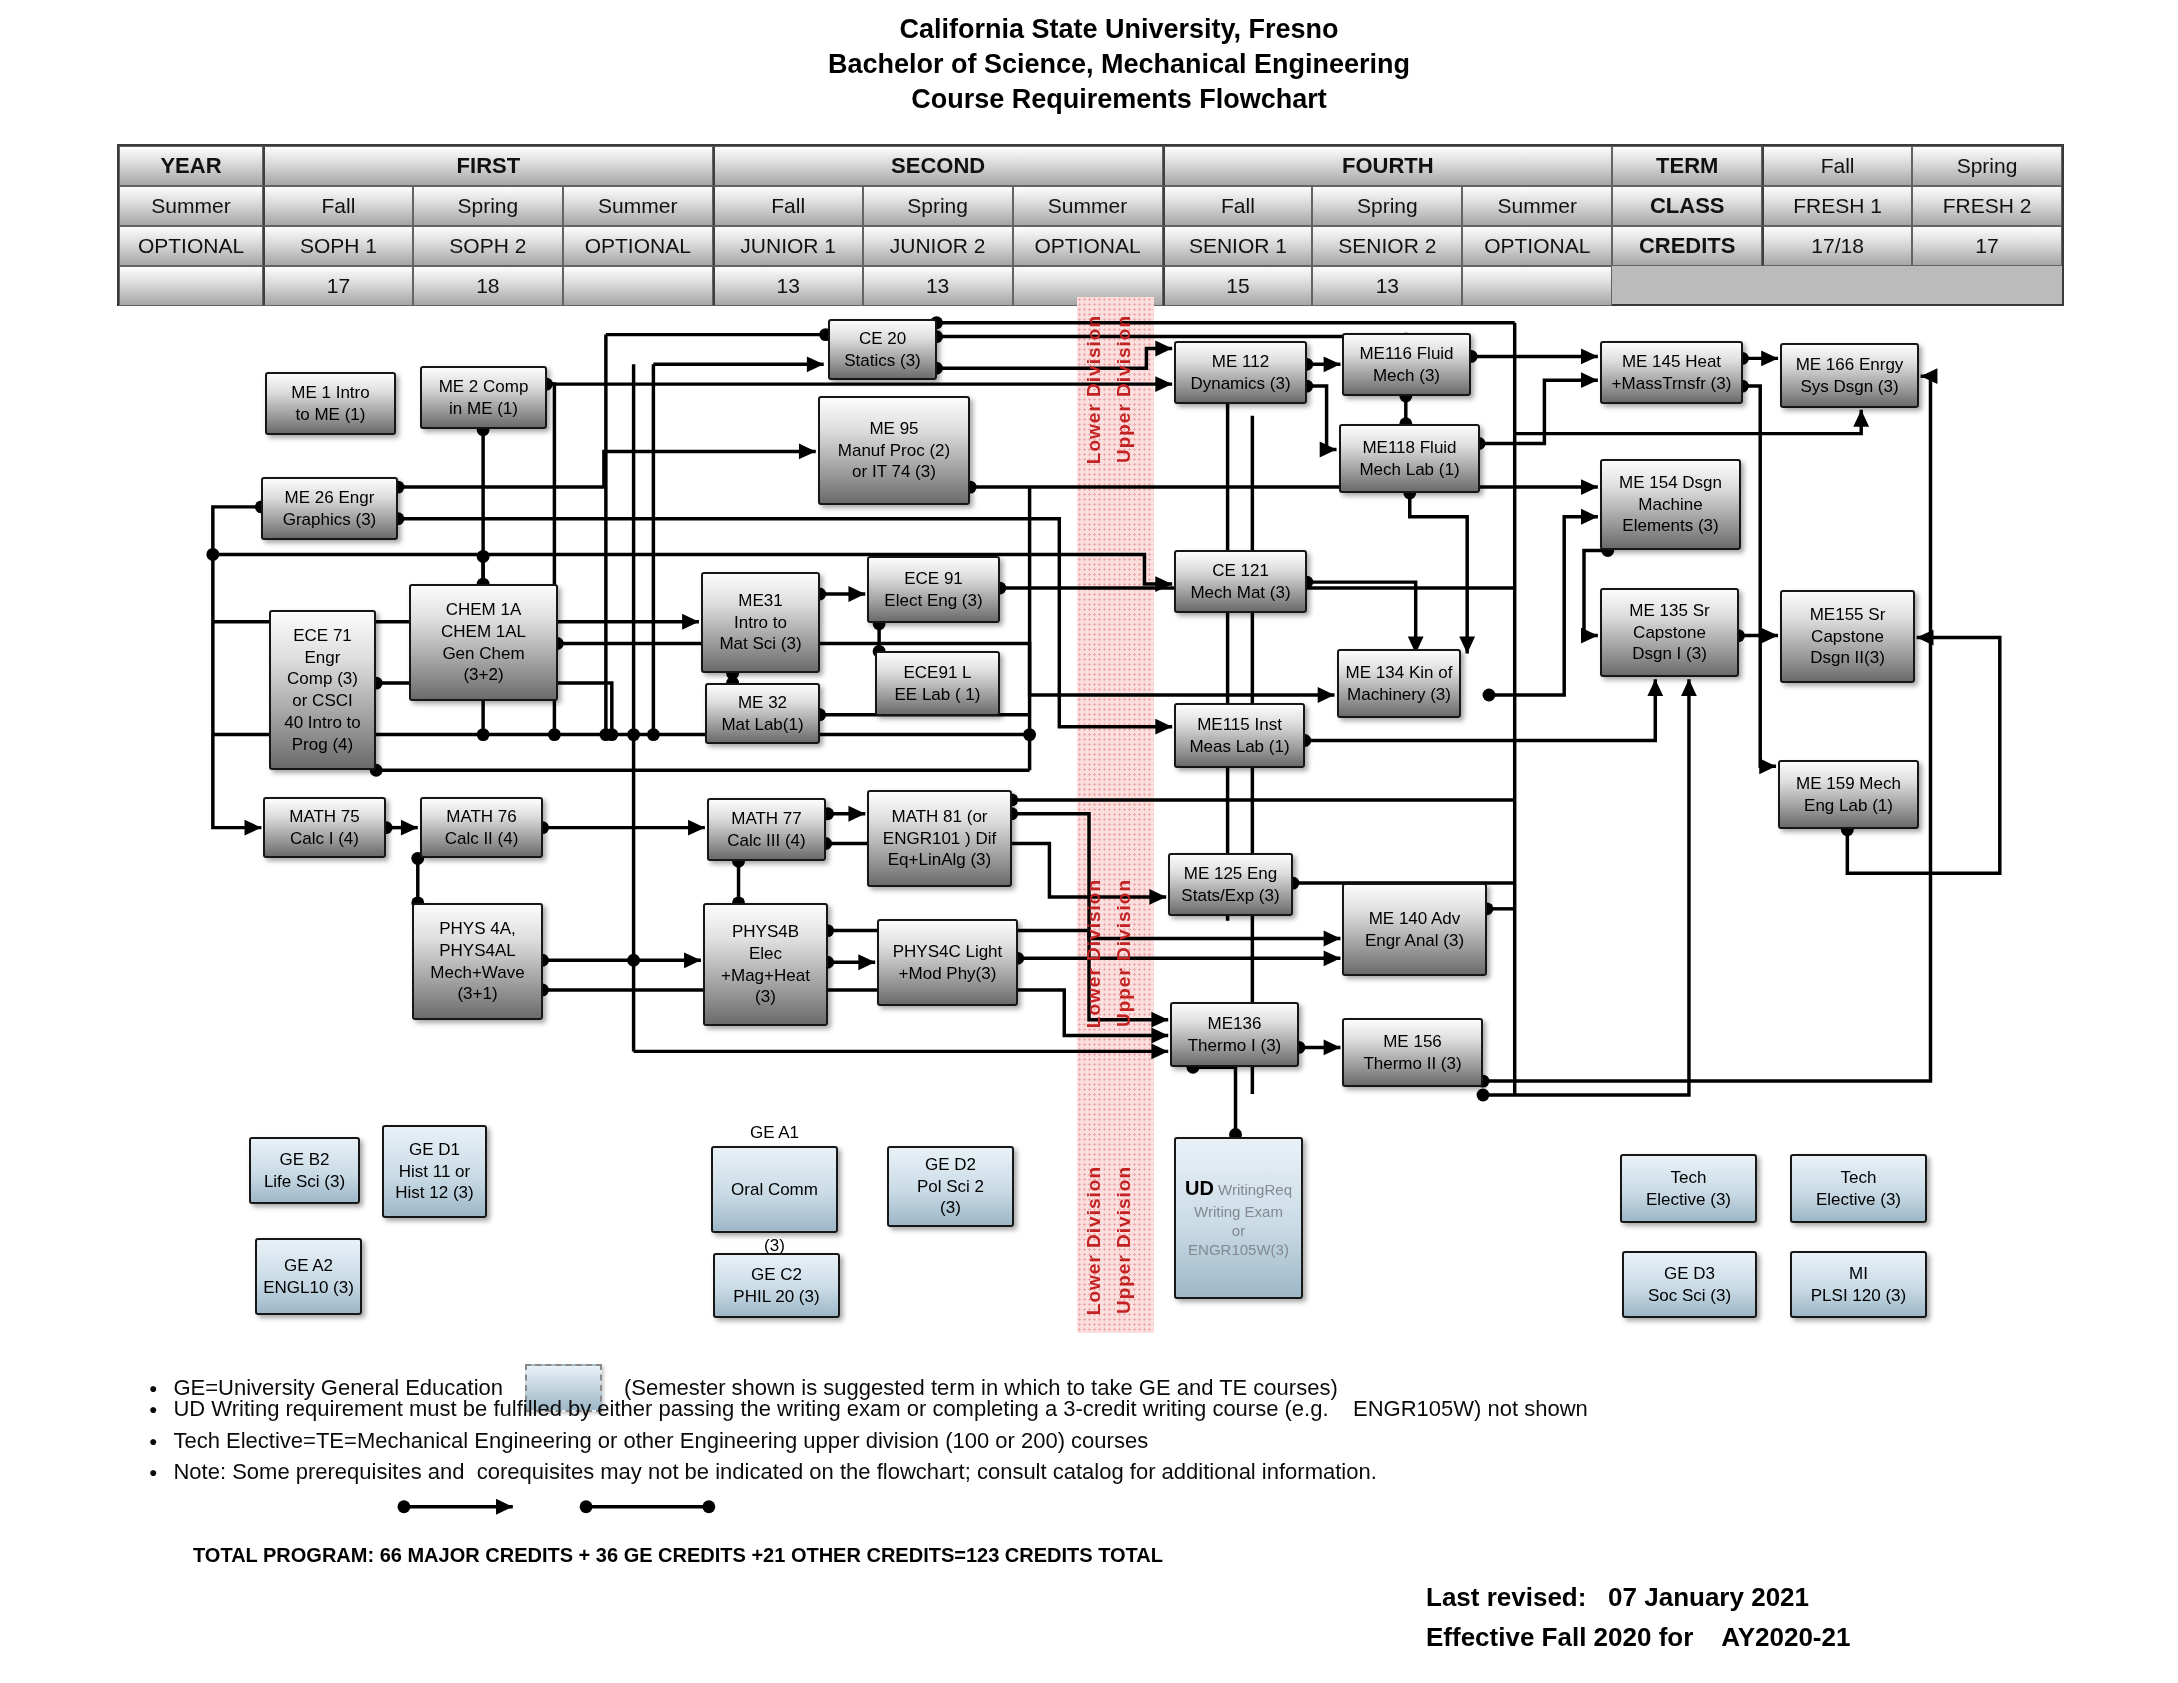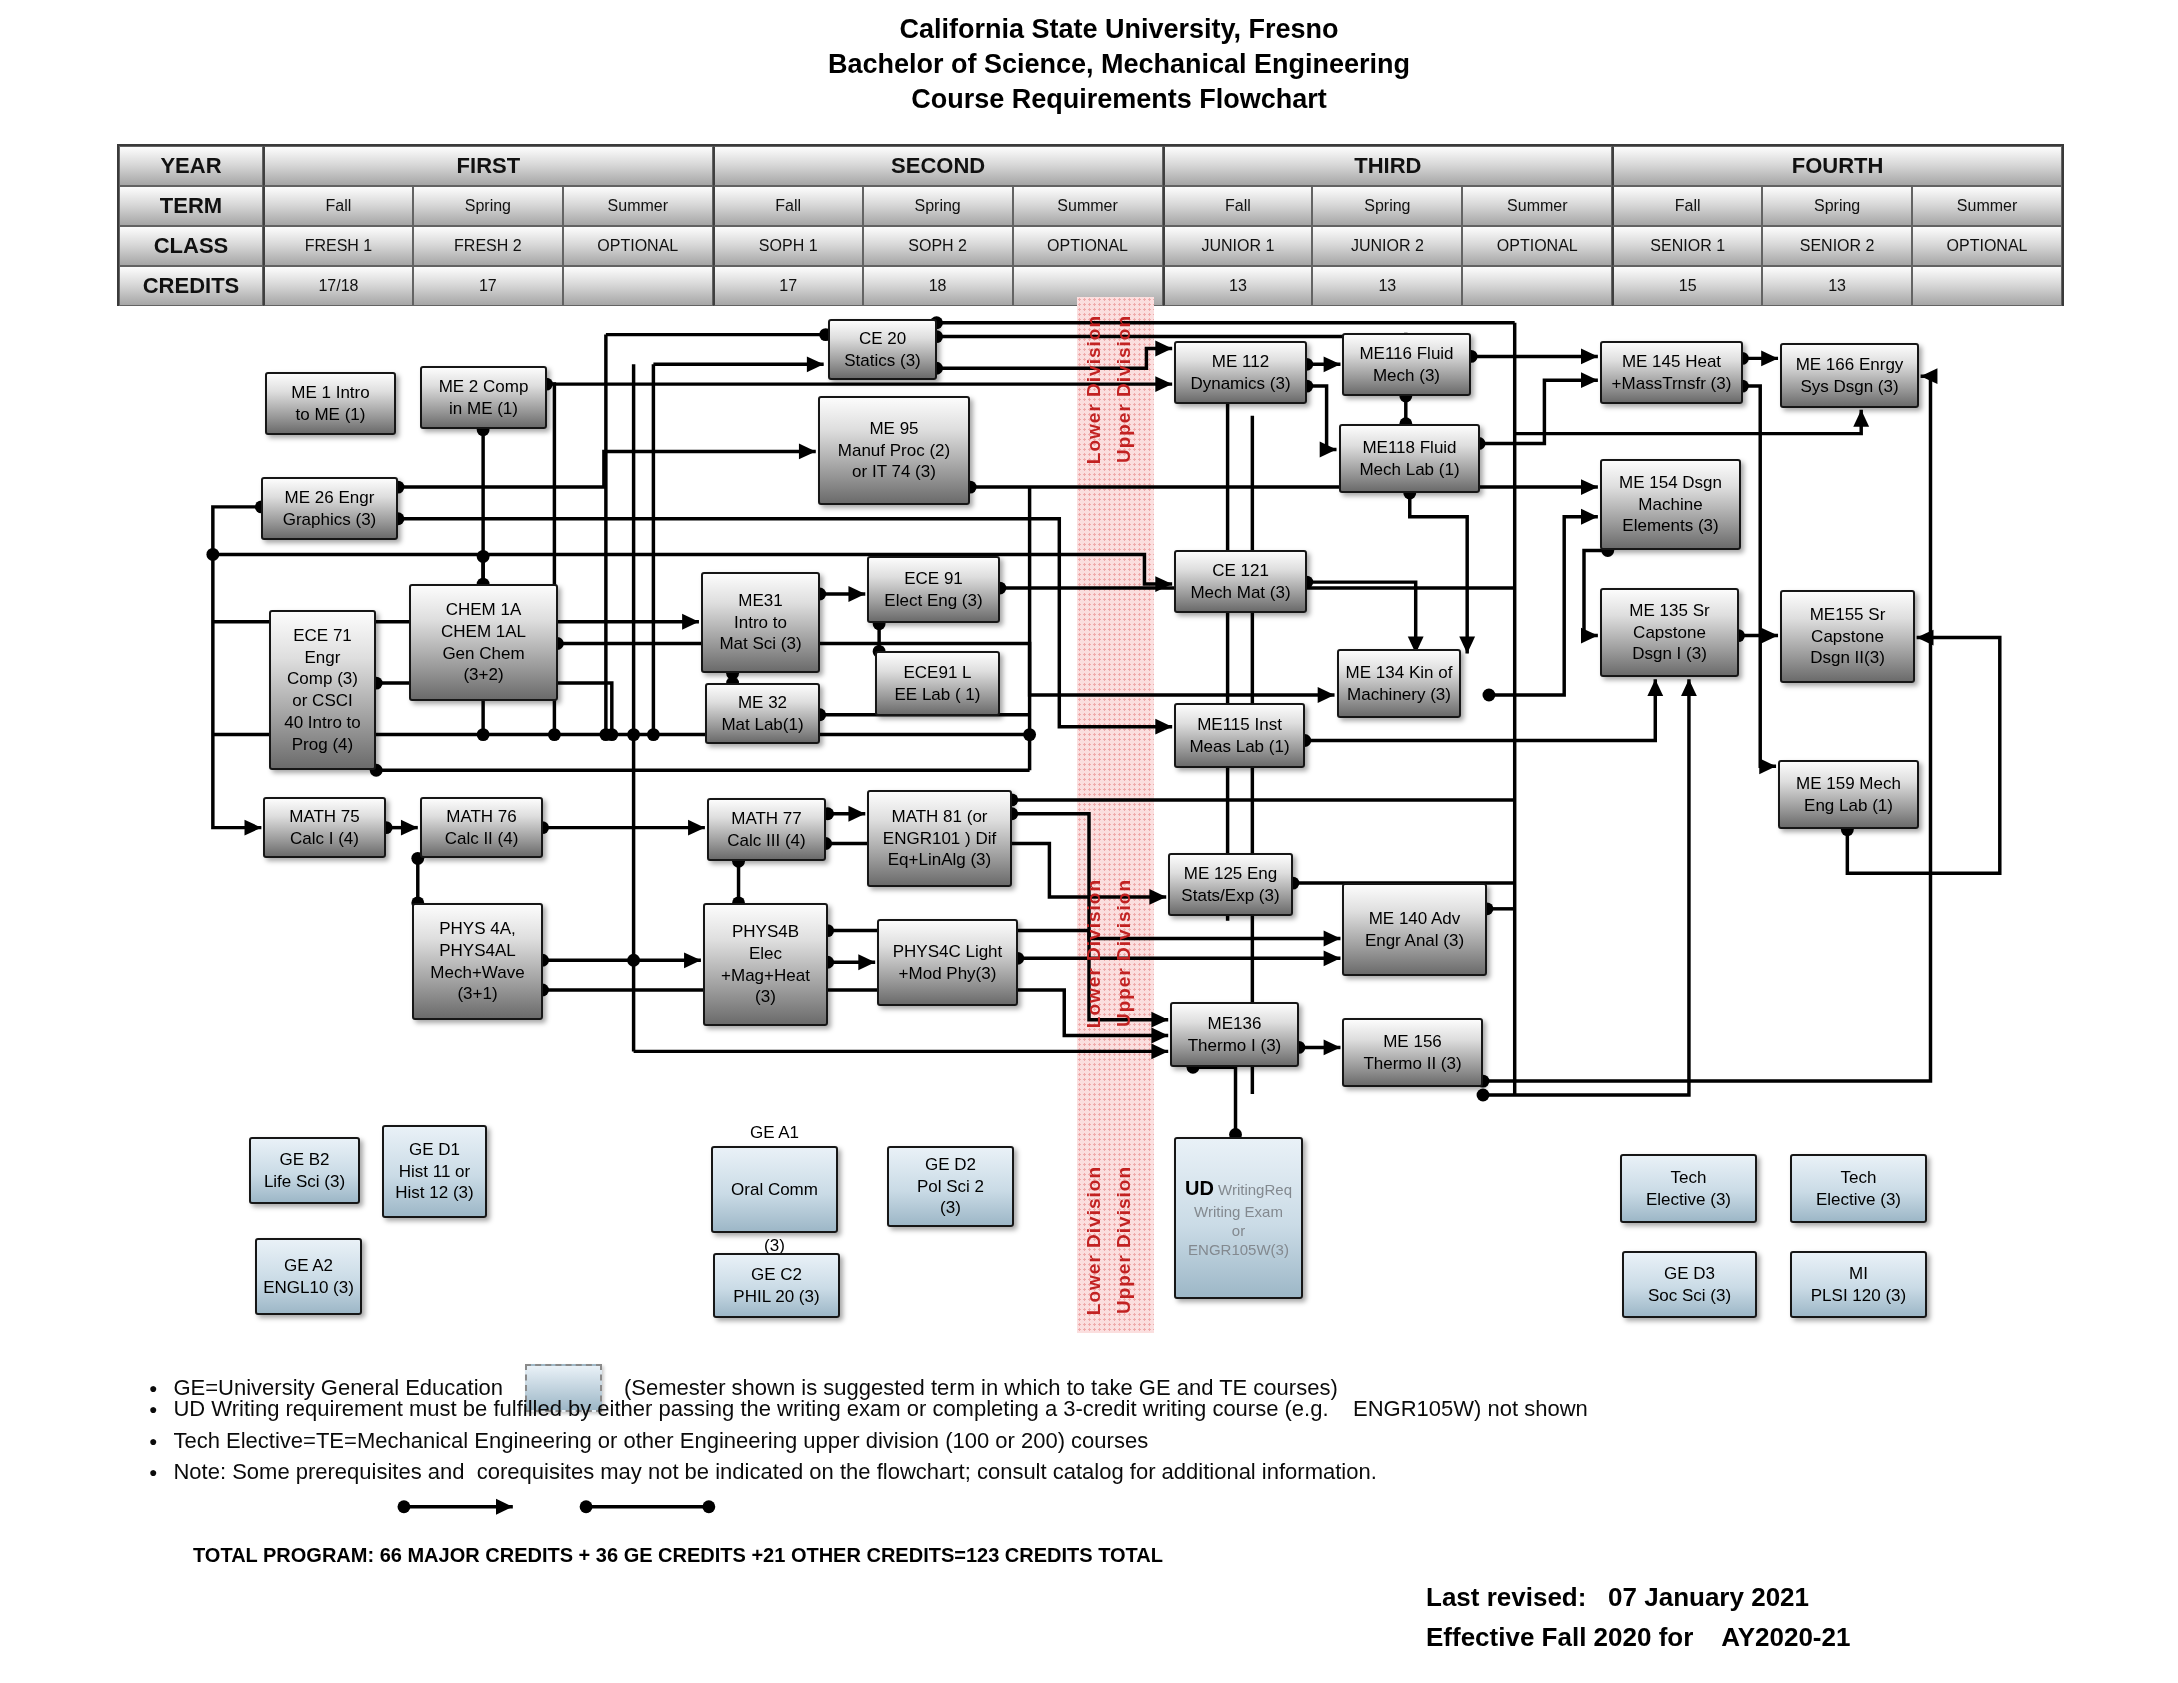--- a/index.html
+++ b/index.html
@@ -6,21 +6,21 @@
   body{width:2178px;height:1683px;position:relative;background:#fff;
        font-family:"Liberation Sans",sans-serif;overflow:hidden;color:#000}
 
   #titleblock{position:absolute;top:12px;left:30px;width:2178px;text-align:center;
               font-weight:bold;font-size:27px;line-height:1.3}
 
   #schedule-table{position:absolute;left:117px;top:144px;width:1947px;height:162px;
                   display:grid;grid-template-columns:144px repeat(12,1fr);
                   grid-auto-rows:40px;border:2px solid #3a3a3a;box-sizing:border-box;background:#bbb}
   .tcell{border:1px solid #636363;display:flex;align-items:center;justify-content:center;
-         font-size:16px;box-sizing:border-box;color:#111;
+         font-size:21px;box-sizing:border-box;color:#111;
          background:linear-gradient(180deg,#fdfdfd 0%,#d9d9d9 45%,#a6a6a6 100%)}
   .tlabel,.tyear{font-weight:bold;font-size:22px}
   .tgroup{border-left:2px solid #3f3f3f}
 
   #division-band{position:absolute;z-index:1;background-color:#fbdfdf;
                  background-image:radial-gradient(#efabab 1.3px,transparent 1.3px);
                  background-size:5px 5px}
   .band-label{position:absolute;z-index:2;writing-mode:vertical-rl;transform:rotate(180deg);
               font-weight:bold;font-size:19px;color:#c22222;white-space:nowrap;letter-spacing:1px}
 
@@ -54,21 +54,20 @@
 <header id="titleblock">
   <div>California State University, Fresno</div>
   <div>Bachelor of Science, Mechanical Engineering</div>
   <div>Course Requirements Flowchart</div>
 </header>
 
 <div id="schedule-table">
     <div class="tcell tlabel">YEAR</div>
     <div class="tcell tyear tgroup" style="grid-column: span 3;">FIRST</div>
     <div class="tcell tyear tgroup" style="grid-column: span 3;">SECOND</div>
-    <div class="tcell tyear tgroup" style="grid-column: span 3;">THIRD</div>
     <div class="tcell tyear tgroup" style="grid-column: span 3;">FOURTH</div>
     <div class="tcell tlabel">TERM</div>
     <div class="tcell tgroup">Fall</div>
     <div class="tcell">Spring</div>
     <div class="tcell">Summer</div>
     <div class="tcell tgroup">Fall</div>
     <div class="tcell">Spring</div>
     <div class="tcell">Summer</div>
     <div class="tcell tgroup">Fall</div>
     <div class="tcell">Spring</div>

